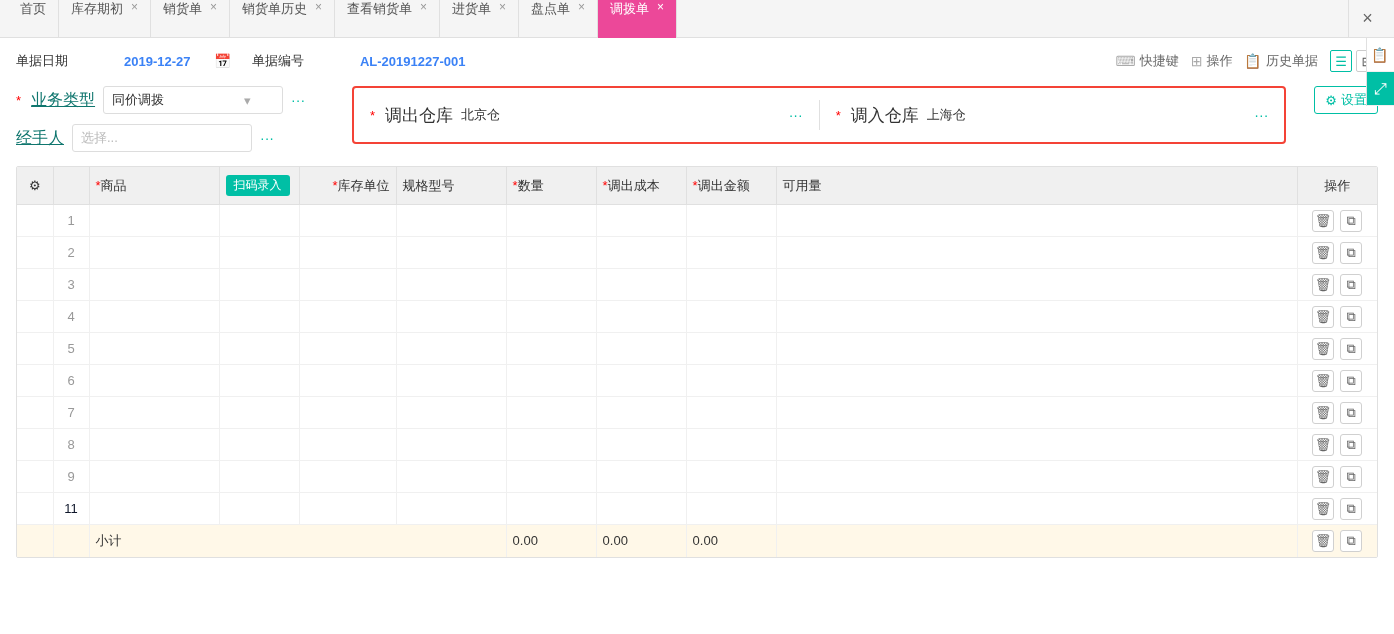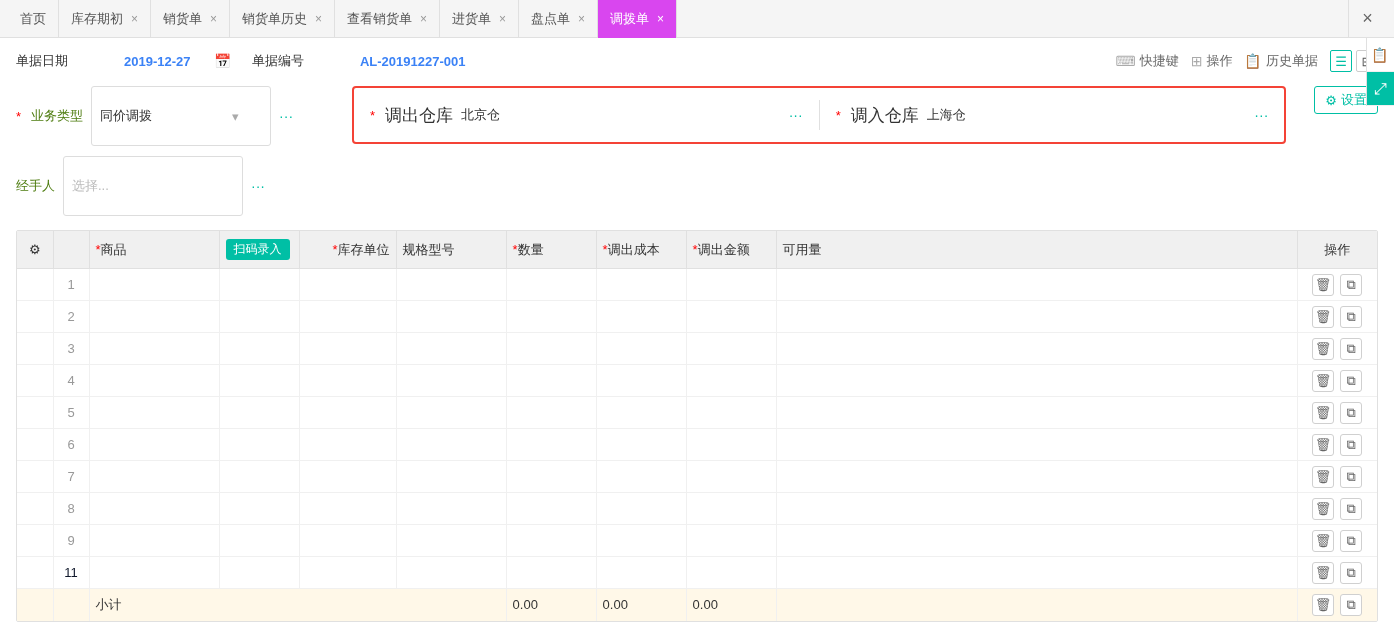--- a/index.html
+++ b/index.html
@@ -8,32 +8,32 @@
     
     .tab-bar {
       display: flex; align-items: center;
       background: #f5f5f5;
       border-bottom: 1px solid #e0e0e0;
       height: 38px;
       padding: 0 8px;
       position: relative;
     }
     .tab {
-      display: flex; align-items: center;
+      display: flex; align-items: flex-start;
       padding: 0 12px;
       height: 38px;
       cursor: pointer;
       color: #555;
       font-size: 13px;
       border-right: 1px solid #e0e0e0;
       white-space: nowrap;
       gap: 6px;
     }
     .tab.active {
-      background: #d946ef;
+      background: #ec4899;
       color: #fff;
     }
     .tab .close-btn {
       font-size: 12px;
       color: #999;
       cursor: pointer;
       margin-left: 2px;
     }
     .tab.active .close-btn { color: #fff; }
     .tab-bar-close {
@@ -111,26 +111,26 @@
       flex-direction: column;
       gap: 10px;
       min-width: 320px;
     }
     .form-field {
       display: flex;
       align-items: center;
       gap: 8px;
     }
     .required-star { color: #f00; margin-right: 2px; }
-    .field-label { color: #4d7c0f; font-size: 13px; }
+    .field-label { color: #0f766e; font-size: 16px; text-decoration: underline; }
     .field-value {
       display: flex; align-items: center;
       border: 1px solid #ddd;
       border-radius: 3px;
-      padding: 20px 8px;
+      padding: 4px 8px;
       min-width: 180px;
       background: #fff;
       cursor: pointer;
       gap: 80px;
       justify-content: flex-start;
     }
     .field-value .chevron { color: #aaa; }
     .field-placeholder { color: #bbb; }
     .more-btn { color: #00bfa5; cursor: pointer; font-size: 14px; }
 

